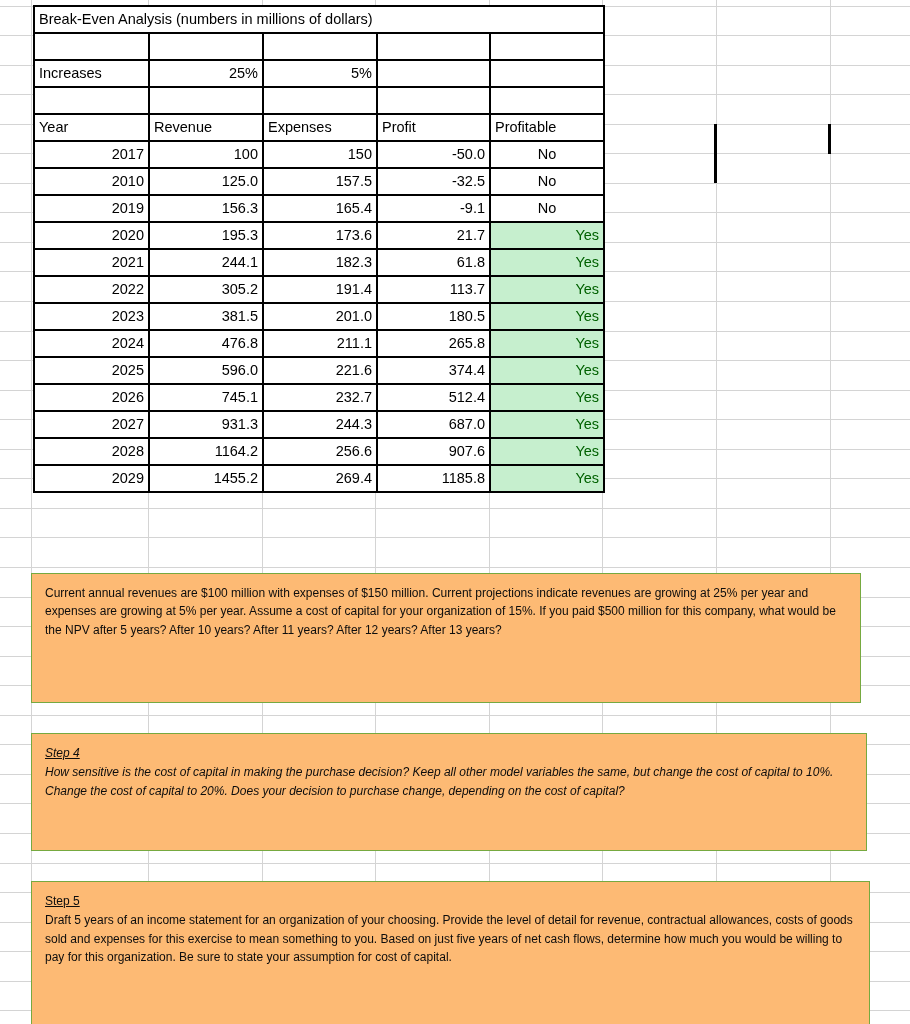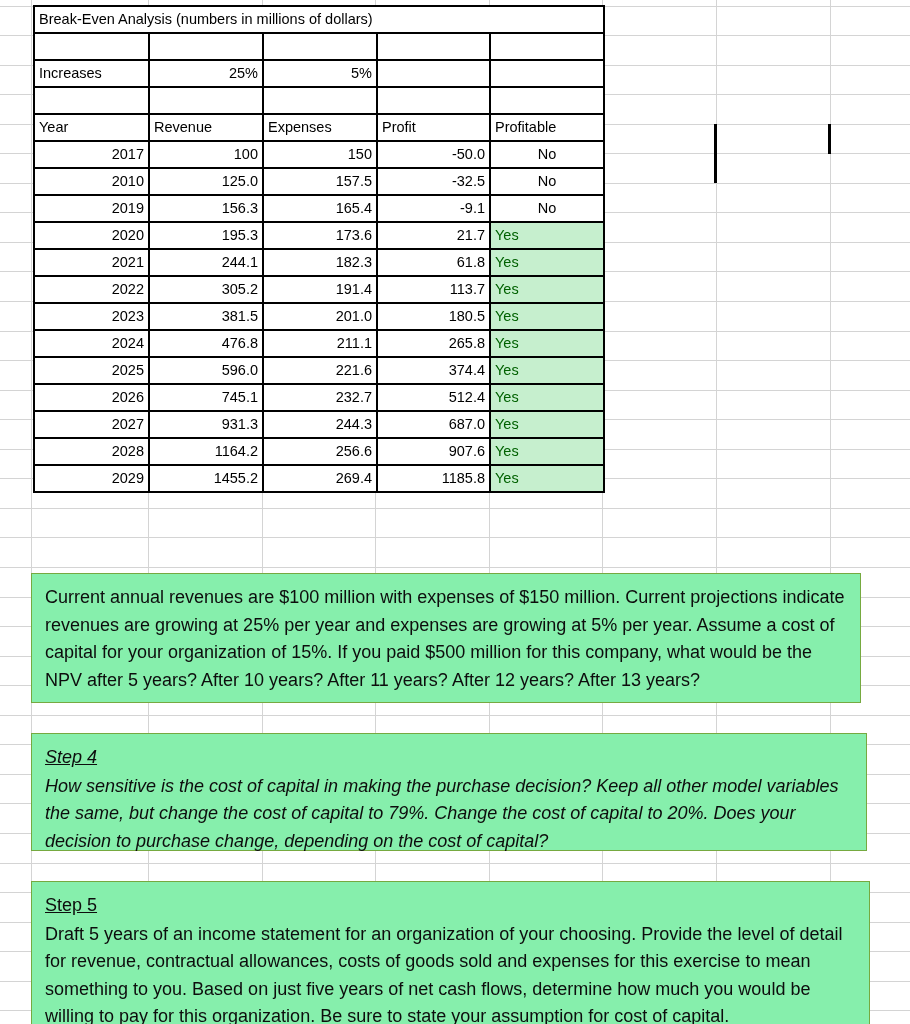--- a/index.html
+++ b/index.html
@@ -71,38 +71,38 @@
   .c-profit { width: 113px; }
   .c-able   { width: 114px; }
 
   .t-left   { text-align: left; }
   .t-right  { text-align: right; margin-top: 15px; }
   .t-center { text-align: center; }
 
   .cell-good {
     background: #c6efce !important;
     color: #006100 !important;
-    text-align: left;
+    text-align: right;
   }
   .cell-title {
     text-align: left;
     font-size: 14.5px;
     margin-top: 32px;
   }
   .cell-blank { }
 
   
   .callout {
     position: absolute;
-    background: #86efac;
+    background: #fdba74;
     border: 1.5px solid #76a940;
     box-sizing: border-box;
     z-index: 3;
     padding: 10px 12px 10px 13px;
-    font-size: 18px;
+    font-size: 12px;
     line-height: 1.53;
     color: #0d0d0d;
   }
   #callout-1 { left: 31px;  top: 573px; width: 830px; height: 130px; }
   #callout-2 { left: 31px;  top: 733px; width: 836px; height: 118px; font-style: italic; }
   #callout-3 { left: 31px;  top: 881px; width: 839px; height: 162px; }
 
   .callout p { margin: 0; }
   .step-label {
     text-decoration: underline;
@@ -294,19 +294,19 @@
       </tr>
     </tbody>
 </table>
 
 <div class="callout" id="callout-1">
   <p>Current annual revenues are $100 million with expenses of $150 million. Current projections indicate revenues are growing at 25% per year and expenses are growing at 5% per year. Assume a cost of capital for your organization of 15%. If you paid $500 million for this company, what would be the NPV after 5 years? After 10 years?  After 11 years? After 12 years? After 13 years?</p>
 </div>
 
 <div class="callout" id="callout-2">
   <p><span class="step-label">Step 4</span></p>
-  <p>How sensitive is the cost of capital in making the purchase decision? Keep all other model variables the same, but change the cost of capital to 79%. Change the cost of capital to 20%. Does your decision to purchase change, depending on the cost of capital?</p>
+  <p>How sensitive is the cost of capital in making the purchase decision? Keep all other model variables the same, but change the cost of capital to 10%. Change the cost of capital to 20%. Does your decision to purchase change, depending on the cost of capital?</p>
 </div>
 
 <div class="callout" id="callout-3">
   <p><span class="step-label">Step 5</span></p>
   <p>Draft 5 years of an income statement for an organization of your choosing. Provide the level of detail for revenue, contractual allowances, costs of goods sold and expenses for this exercise to mean something to you. Based on just five years of net cash flows, determine how much you would be willing to pay for this organization. Be sure to state your assumption for cost of capital.</p>
 </div>
 
 </body></html>

